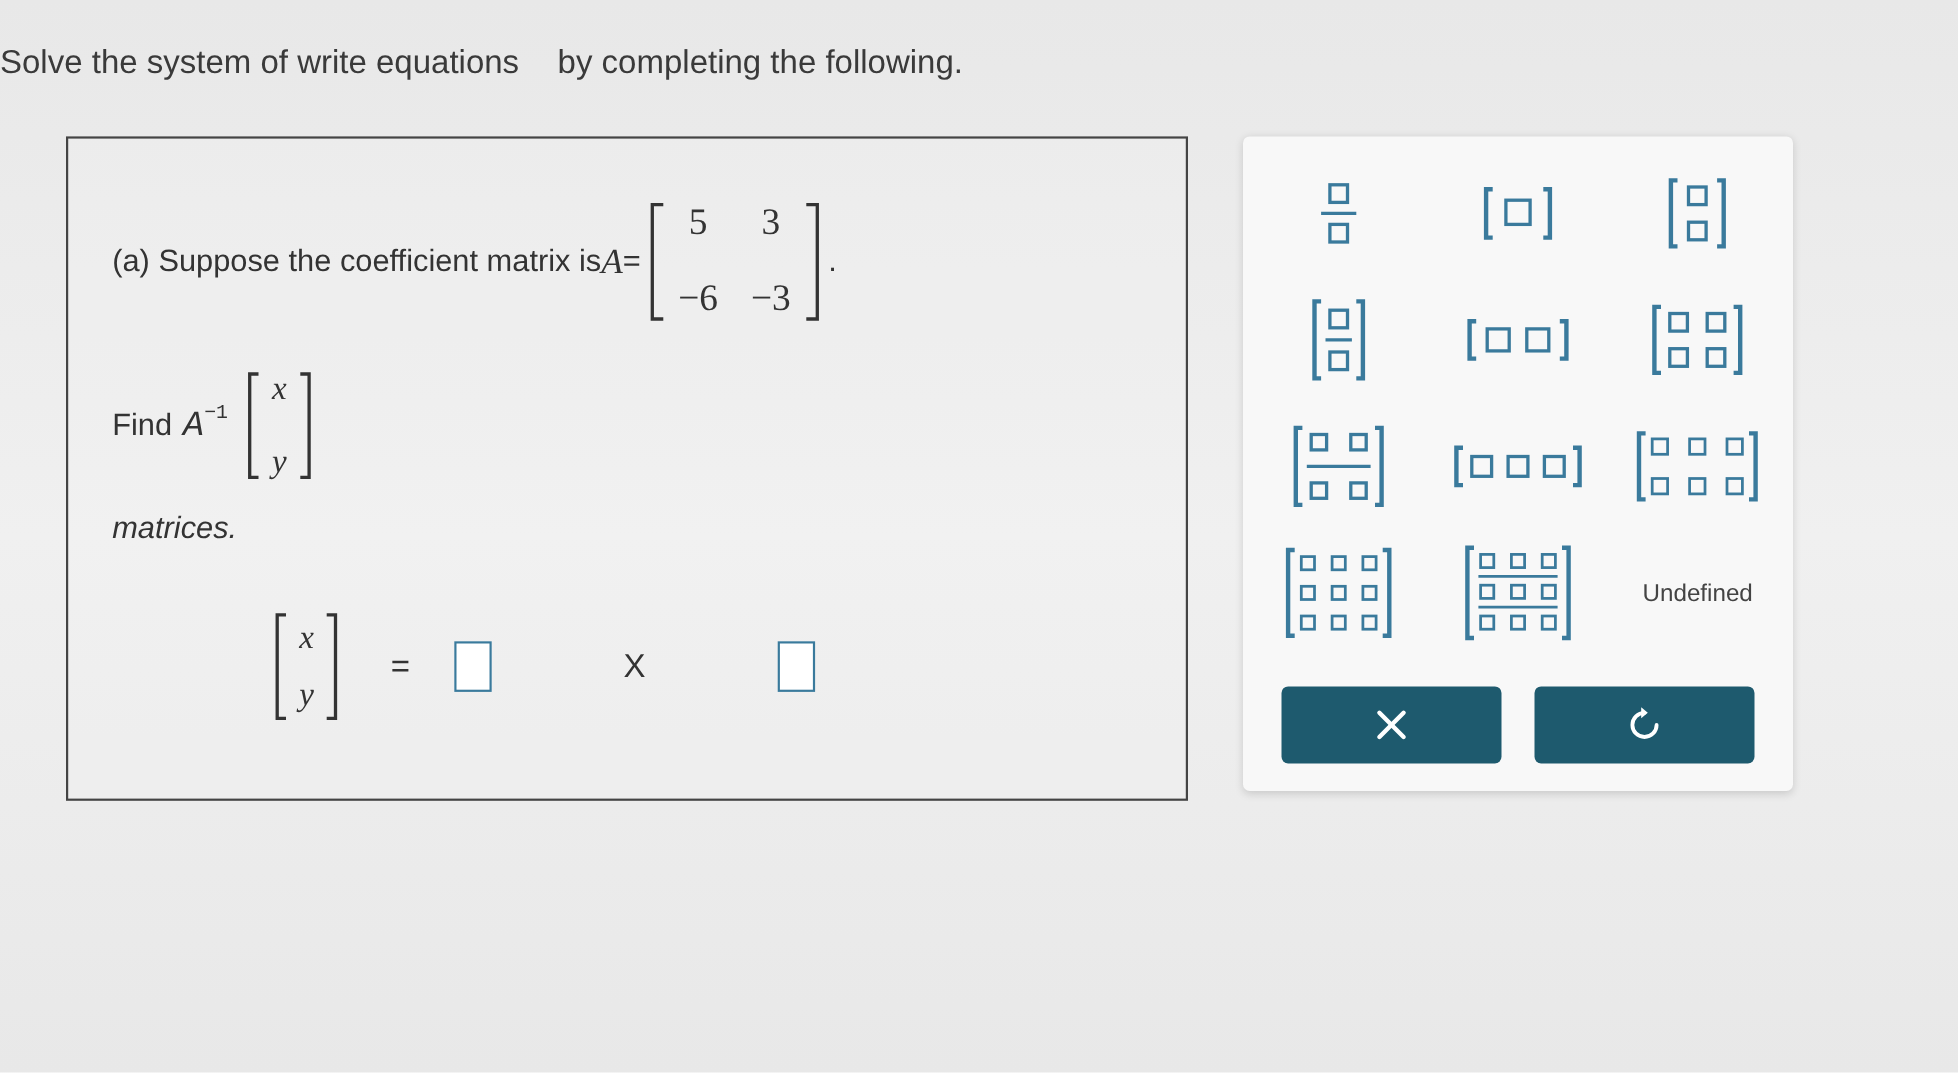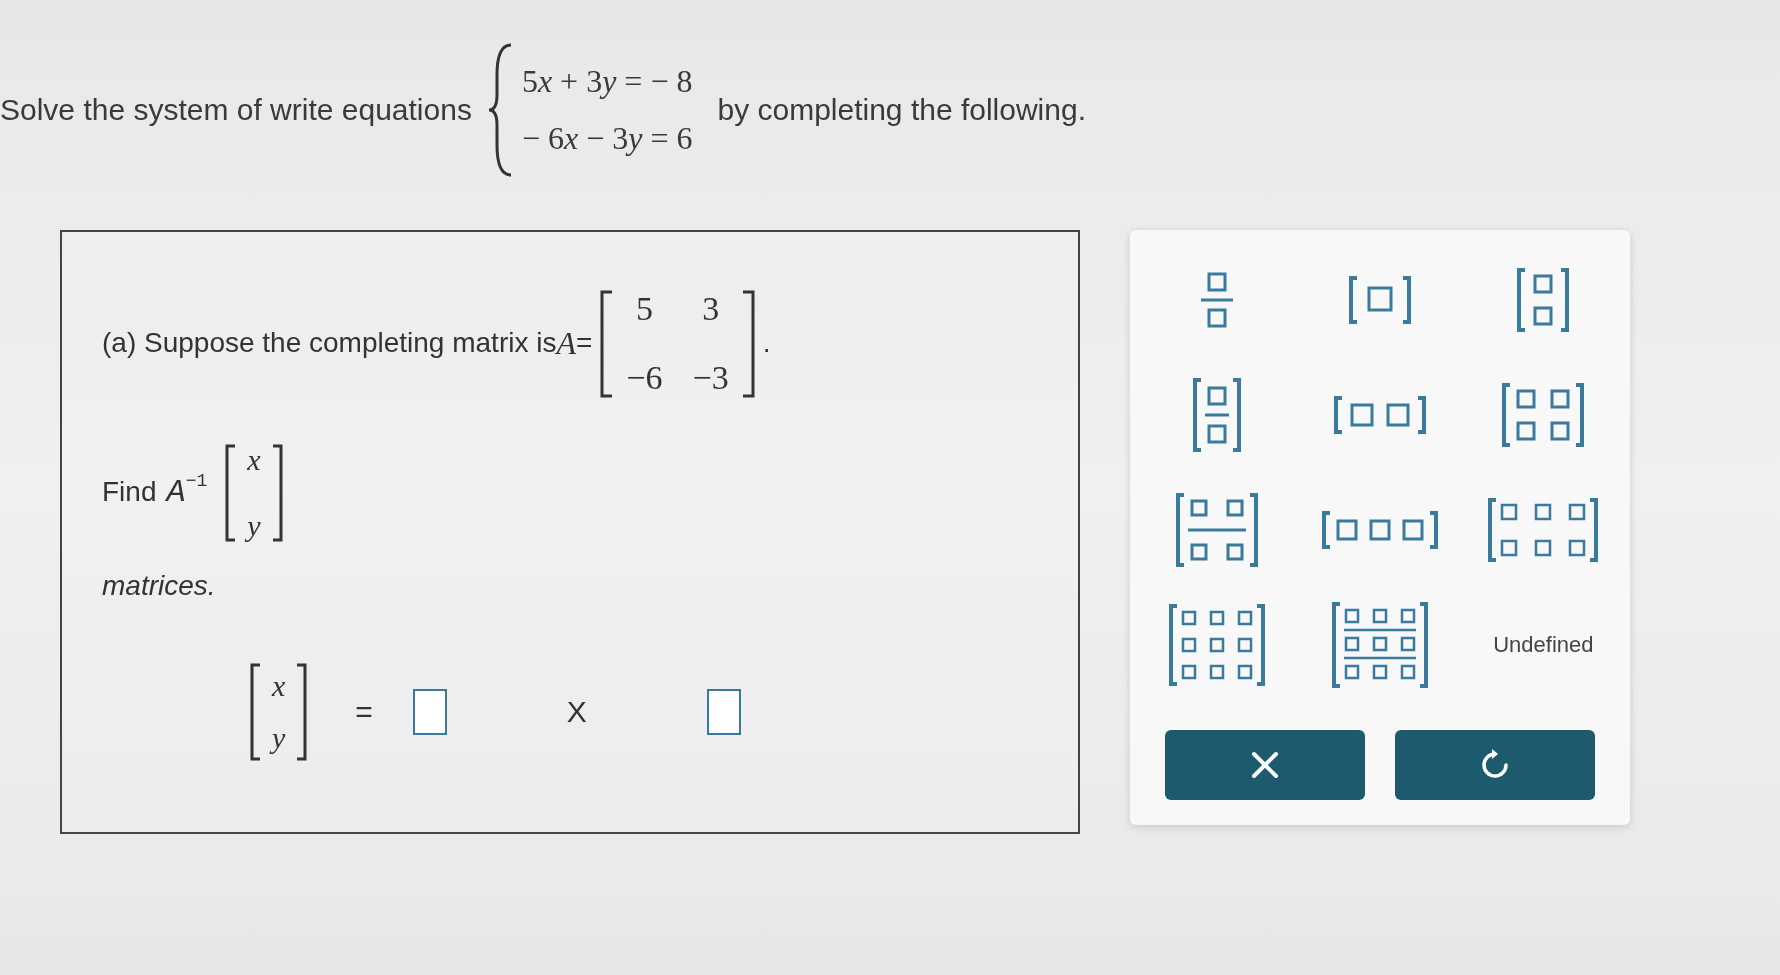--- a/index.html
+++ b/index.html
@@ -181,36 +181,27 @@
       font-size: 32px;
     }
 
     .nowrap { white-space: nowrap; }
   </style>
 </head>
 <body>
 
 <div class="prompt-line">
   <span class="prompt-text-1">Solve the system of write equations</span>
-  <span class="math-brace-system">
-    <svg class="curly-brace-svg" viewBox="0 0 30 140">
-      <path d="M 24 5 Q 10 5 10 35 L 10 55 Q 10 70 2 70 Q 10 70 10 85 L 10 105 Q 10 135 24 135" stroke="#333" stroke-width="3" fill="none"></path>
-    </svg>
-    <span class="equations-stack">
-      <span class="eq">5<span class="it">x</span> + 3<span class="it">y</span> = − 8</span>
-      <span class="eq">− 6<span class="it">x</span> − 3<span class="it">y</span> = 6</span>
-    </span>
-  </span>
   <span class="prompt-text-2">by completing the following.</span>
 </div>
 
 <div class="main-row">
   <div class="question-box">
     <div class="part-a-line">
-      <span>(a) Suppose the completing matrix is </span>
+      <span>(a) Suppose the coefficient matrix is </span>
       <span style="font-family:'Times New Roman',serif;font-style:italic;font-size:32px;">A</span>
       <span> = </span>
       <span class="matrix-2x2">
         <svg class="bracket-svg-l" viewBox="0 0 18 110">
             <path d="M 14 3 L 4 3 L 4 107 L 14 107" stroke="#333" stroke-width="3" fill="none"></path>
           </svg>
         <span class="matrix-cells-2x2">
           <span>5</span>
           <span>3</span>
           <span>−6</span>

